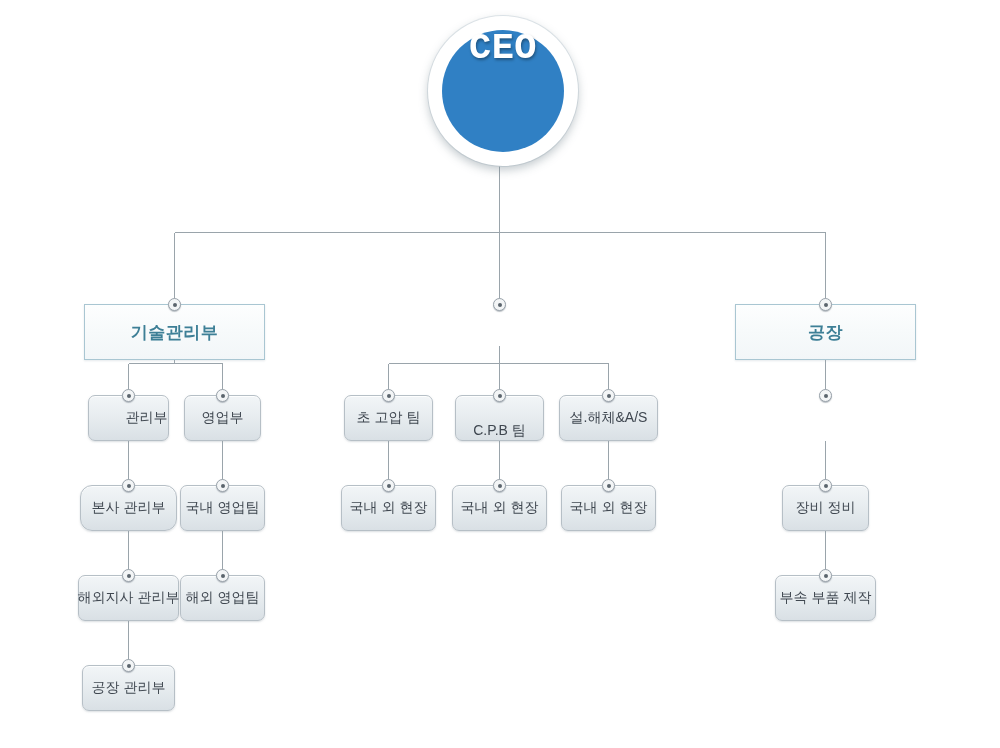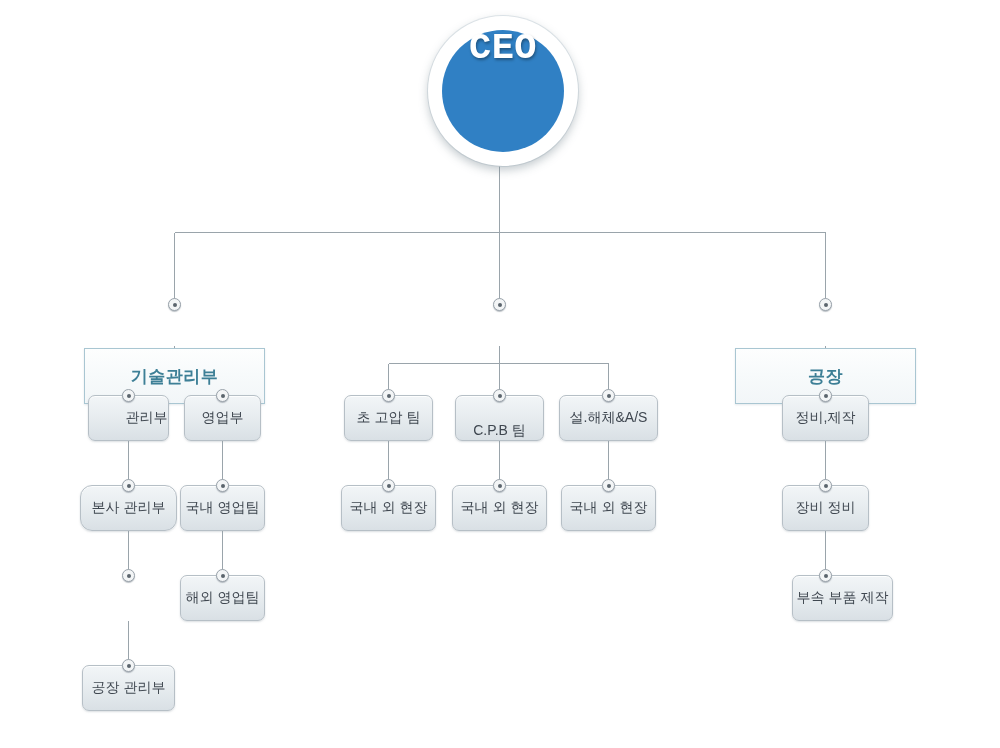--- a/index.html
+++ b/index.html
@@ -71,21 +71,20 @@
   
   .dept-box {
     position: absolute;
     height: 56px;
     border: 1px solid #a9c6d2;
     background: linear-gradient(to bottom, #fdfefe 0%, #f7fafb 48%, #f2f6f8 100%);
     display: flex;
     align-items: center;
     justify-content: center;
     box-shadow: 0 1px 2px rgba(150,165,175,0.25);
-    margin-top: 44px;
   }
   .dept-label {
     color: #3d7f96;
     font-size: 17px;
     font-weight: bold;
     letter-spacing: 0.5px;
   }
 
   
   .node-box {
@@ -195,20 +194,23 @@
   <div class="node-box" style="left:88px; top:395px; width:81px;padding-left:36px;">
     <span class="node-label">관리부</span>
   </div>
   <div class="knob" style="left:122px; top:389px;"></div>
 
   <div class="node-box" style="left:80px; top:485px; width:97px;border-radius:12px;">
     <span class="node-label">본사 관리부</span>
   </div>
   <div class="knob" style="left:122px; top:479px;"></div>
 
+  <div class="node-box" style="left:78px; top:575px; width:101px;">
+    <span class="node-label">해외지사 관리부</span>
+  </div>
   <div class="knob" style="left:122px; top:569px;"></div>
 
   <div class="node-box" style="left:82px; top:665px; width:93px;">
     <span class="node-label">공장 관리부</span>
   </div>
   <div class="knob" style="left:122px; top:659px;"></div>
 
   <div class="node-box" style="left:184px; top:395px; width:77px;">
     <span class="node-label">영업부</span>
   </div>
@@ -247,28 +249,25 @@
   <div class="node-box" style="left:559px; top:395px; width:99px;">
     <span class="node-label">설.해체&amp;A/S</span>
   </div>
   <div class="knob" style="left:602px; top:389px;"></div>
 
   <div class="node-box" style="left:561px; top:485px; width:95px;">
     <span class="node-label">국내 외 현장</span>
   </div>
   <div class="knob" style="left:602px; top:479px;"></div>
 
-  <div class="node-box" style="left:782px; top:395px; width:87px;">
-    <span class="node-label">정비,제작</span>
-  </div>
   <div class="knob" style="left:819px; top:389px;"></div>
 
   <div class="node-box" style="left:782px; top:485px; width:87px;">
     <span class="node-label">장비 정비</span>
   </div>
   <div class="knob" style="left:819px; top:479px;"></div>
 
-  <div class="node-box" style="left:775px; top:575px; width:101px;margin-left:17px;">
+  <div class="node-box" style="left:775px; top:575px; width:101px;">
     <span class="node-label">부속 부품 제작</span>
   </div>
   <div class="knob" style="left:819px; top:569px;"></div>
 
 </div>
 
 </body></html>

